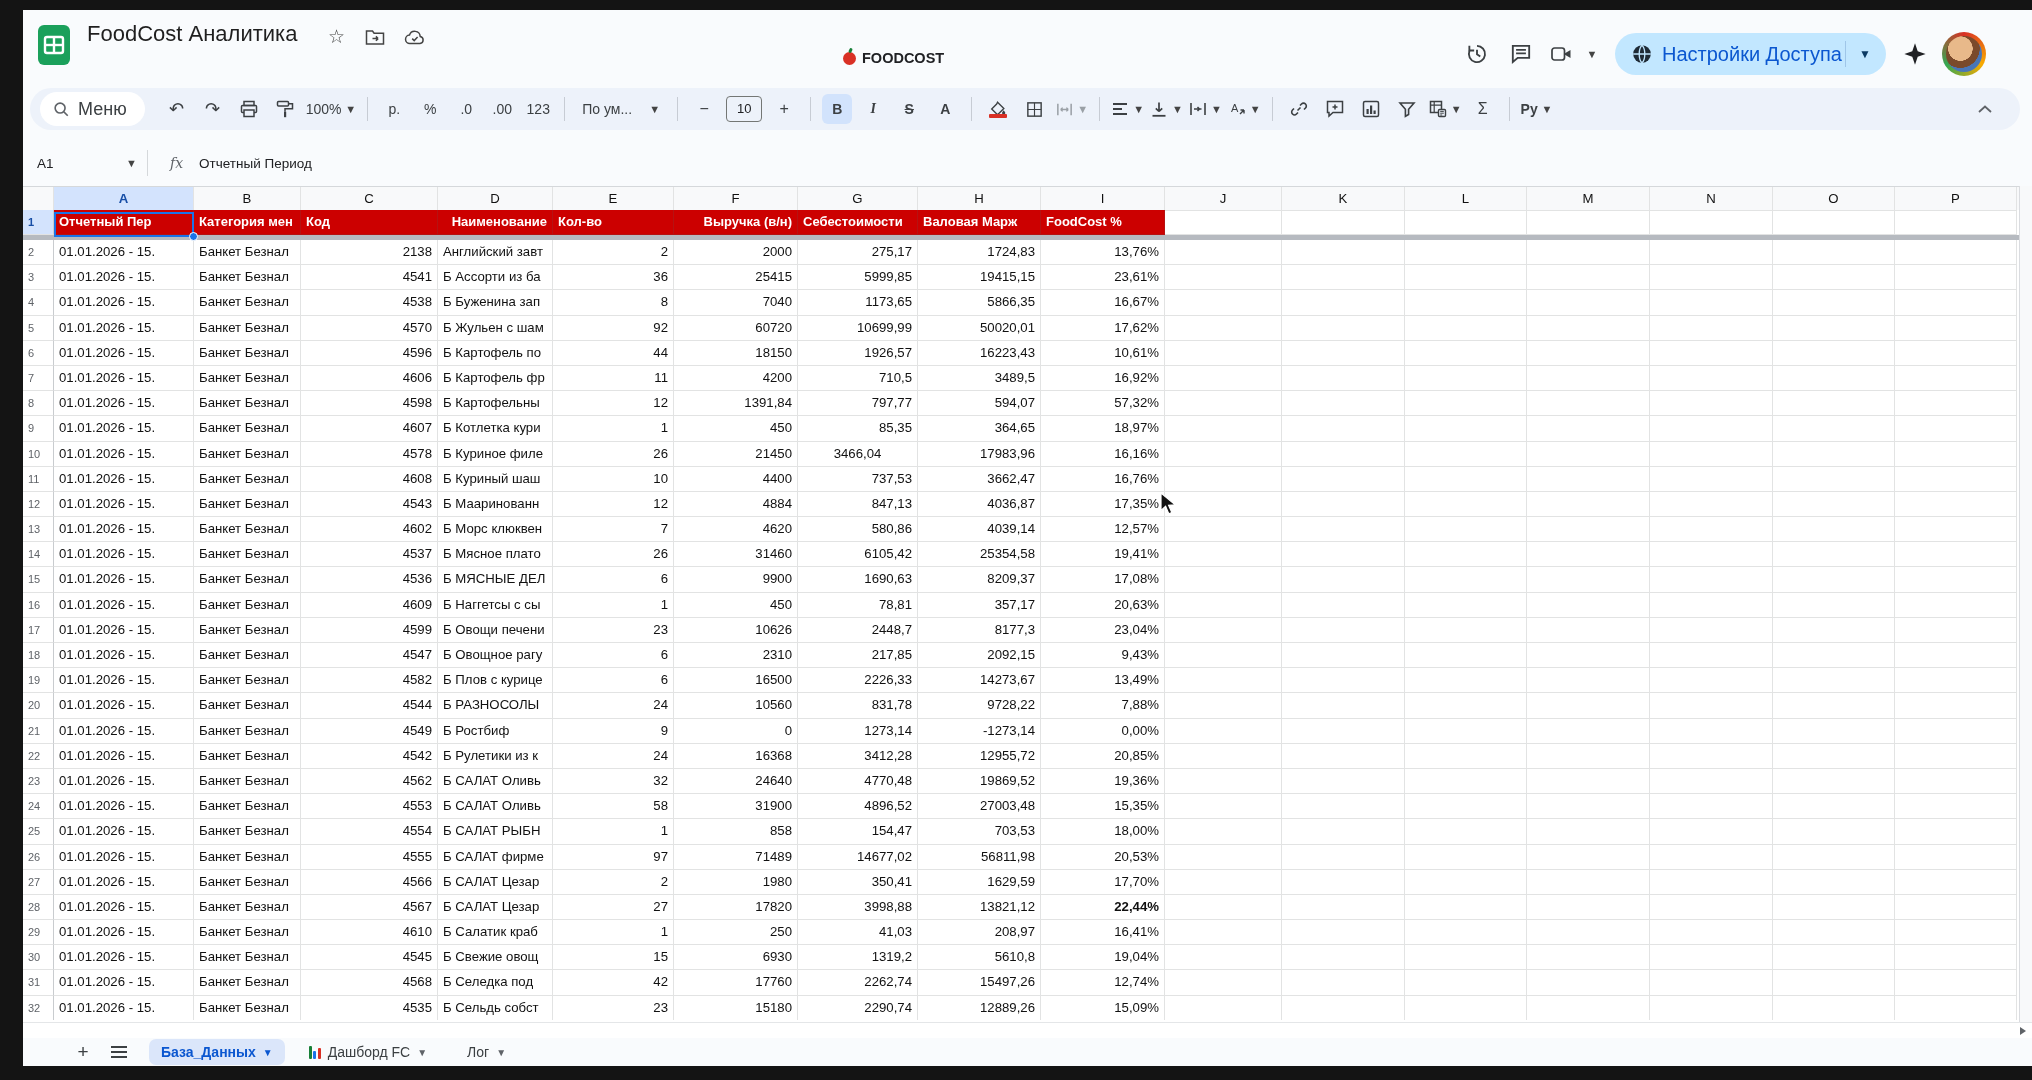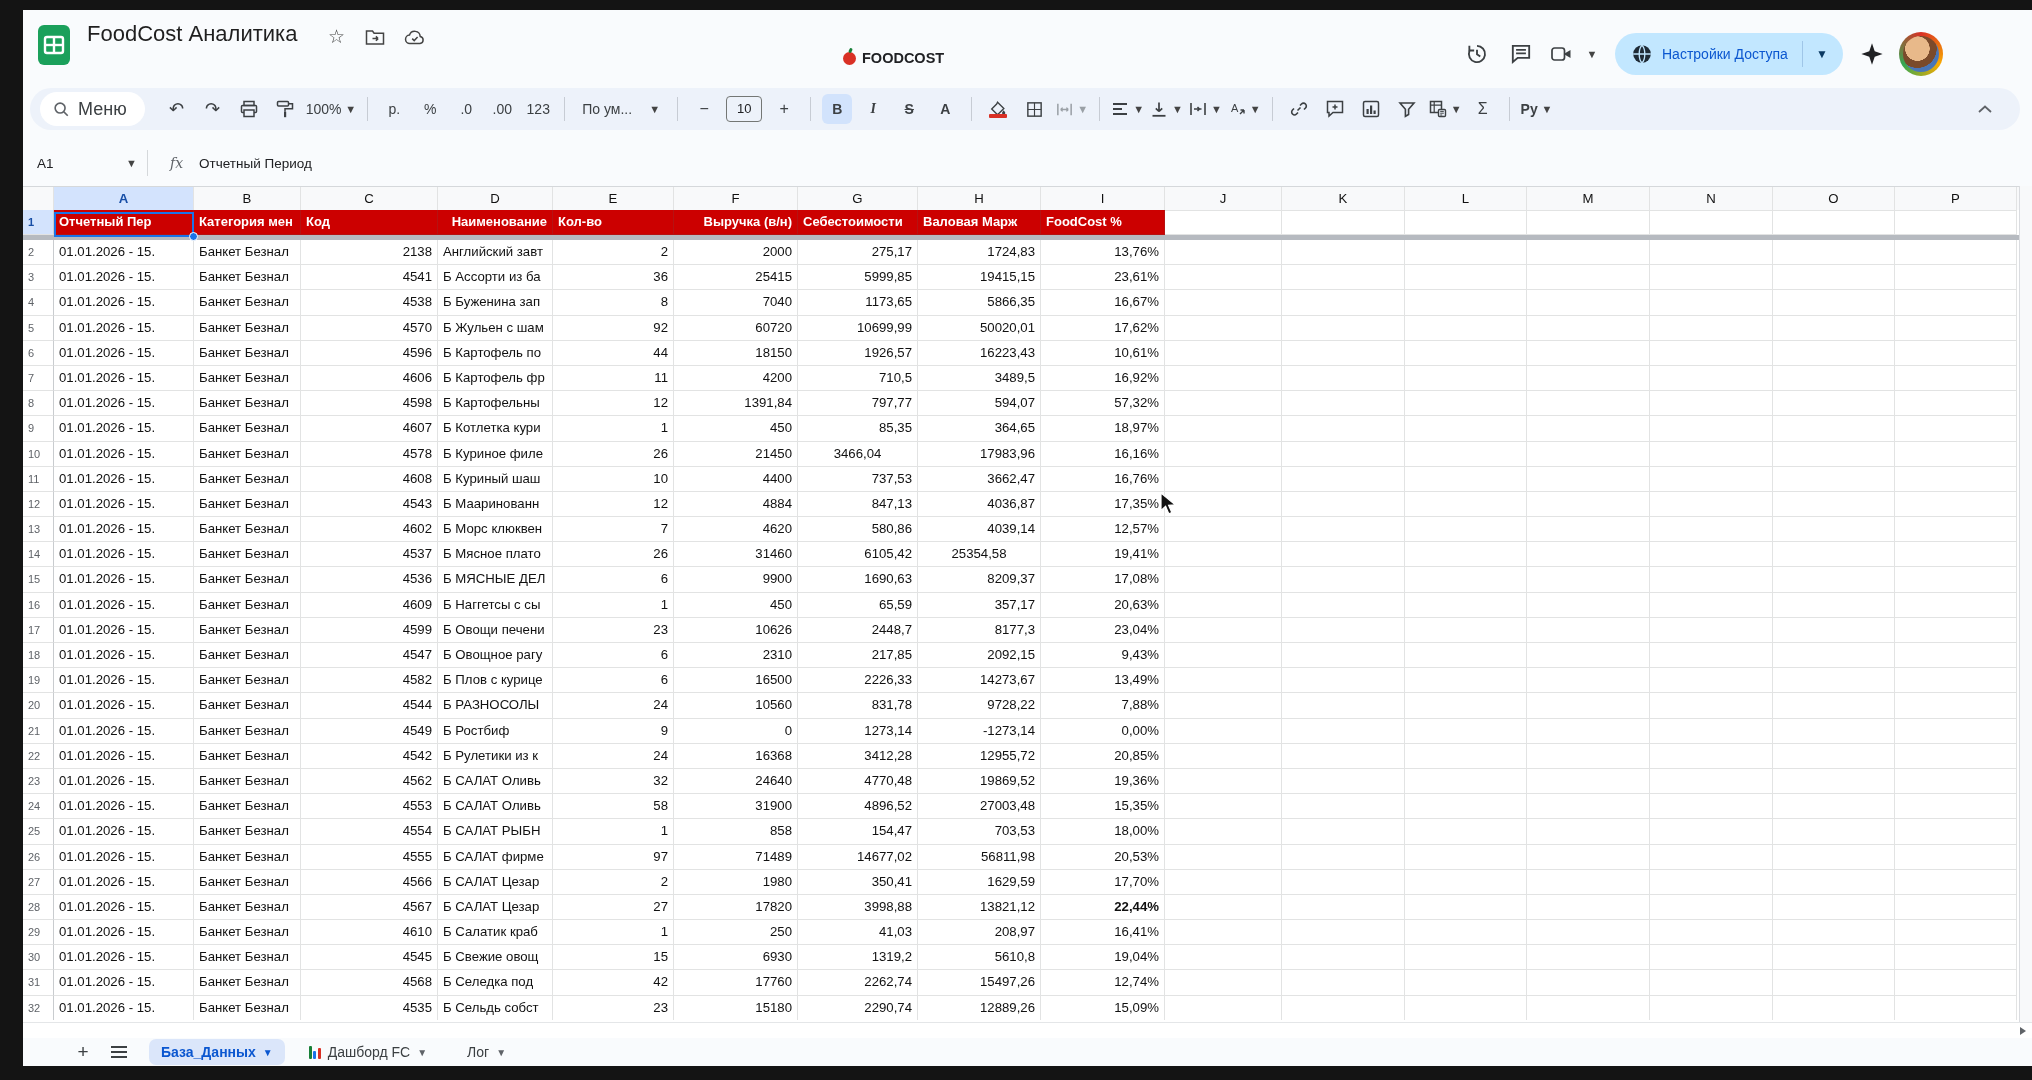--- a/index.html
+++ b/index.html
@@ -12,21 +12,21 @@
   .title-icn{position:absolute;top:16px;color:#444;font-size:19px;line-height:22px;}
   .menu-row{position:absolute;left:62px;top:40px;display:flex;align-items:center;}
   .menu-item{font-size:14.5px;color:#202124;padding:2px 9px;border-radius:6px;white-space:nowrap;}
   .addon-item{display:flex;align-items:center;gap:6px;font-size:14.5px;font-weight:700;color:#202124;margin-left:12px;}
   .apple{width:13px;height:13px;border-radius:50%;background:#d93025;position:relative;}
   .apple:after{content:"";position:absolute;left:6px;top:-4px;width:3px;height:5px;background:#188038;border-radius:2px;transform:rotate(25deg);}
   .tr-cluster{position:absolute;top:22px;left:1432px;display:flex;align-items:center;}
   .tr-icn{width:44px;height:44px;display:flex;align-items:center;justify-content:center;}
   .caret{font-size:11px;color:#444;}
   .share-pill{display:flex;align-items:center;height:42px;border-radius:21px;background:#c2e7ff;margin:0 12px;padding:0 4px 0 16px;}
-  .share-label{font-size:14px;font-weight:500;color:#0b57d0;margin:0 12px 0 9px;white-space:nowrap;}
+  .share-label{font-size:20px;font-weight:500;color:#0b57d0;margin:0 1px 0 9px;white-space:nowrap;}
   .share-div{width:1px;height:26px;background:#9fc6e8;margin:0 2px;}
   .share-caret{width:34px;text-align:center;font-size:12px;color:#0b3a63;}
   .avatar{width:44px;height:44px;border-radius:50%;background:conic-gradient(#d93025,#f9ab00,#34a853,#d93025);
           display:flex;align-items:center;justify-content:center;margin-left:10px;flex:none;}
   .avatar-inner{width:36px;height:36px;border-radius:50%;background:radial-gradient(circle at 40% 35%,#e8b98a 0 38%,#7a4a2b 39% 60%,#4976b8 61%);}
   
   .toolbar{position:absolute;left:7px;top:78px;width:1990px;height:42px;background:#edf2fa;border-radius:21px;
            display:flex;align-items:center;padding:0 10px;box-sizing:border-box;}
   .tb{display:flex;align-items:center;justify-content:center;min-width:30px;height:30px;border-radius:6px;
       color:#3c4043;font-size:14px;margin:0 3px;white-space:nowrap;}
@@ -582,21 +582,21 @@
         </div>
         <div class="r">
           <div class="c rn al-l" style="width: 31px; height: 25.2px; line-height: 24.2px;">14</div>
           <div class="c  al-l" style="width: 140px; height: 25.2px; line-height: 24.2px;">01.01.2026 - 15.</div>
           <div class="c  al-l" style="width: 107px; height: 25.2px; line-height: 24.2px;">Банкет Безнал</div>
           <div class="c  al-r" style="width: 137px; height: 25.2px; line-height: 24.2px;">4537</div>
           <div class="c  al-l" style="width: 115px; height: 25.2px; line-height: 24.2px;">Б Мясное плато</div>
           <div class="c  al-r" style="width: 121px; height: 25.2px; line-height: 24.2px;">26</div>
           <div class="c  al-r" style="width: 124px; height: 25.2px; line-height: 24.2px;">31460</div>
           <div class="c  al-r" style="width: 120px; height: 25.2px; line-height: 24.2px;">6105,42</div>
-          <div class="c  al-r" style="width: 123px; height: 25.2px; line-height: 24.2px; text-align: center;">25354,58</div>
+          <div class="c  al-r" style="width: 123px; height: 25.2px; line-height: 24.2px;">25354,58</div>
           <div class="c  al-r" style="width: 124px; height: 25.2px; line-height: 24.2px;">19,41%</div>
           <div class="c  al-l" style="width: 117px; height: 25.2px; line-height: 24.2px;"></div>
           <div class="c  al-l" style="width: 123px; height: 25.2px; line-height: 24.2px;"></div>
           <div class="c  al-l" style="width: 122px; height: 25.2px; line-height: 24.2px;"></div>
           <div class="c  al-l" style="width: 123px; height: 25.2px; line-height: 24.2px;"></div>
           <div class="c  al-l" style="width: 123px; height: 25.2px; line-height: 24.2px;"></div>
           <div class="c  al-l" style="width: 122px; height: 25.2px; line-height: 24.2px;"></div>
           <div class="c  al-l" style="width: 122px; height: 25.2px; line-height: 24.2px;"></div>
         </div>
         <div class="r">
@@ -619,21 +619,21 @@
           <div class="c  al-l" style="width: 122px; height: 25.2px; line-height: 24.2px;"></div>
         </div>
         <div class="r">
           <div class="c rn al-l" style="width: 31px; height: 25.2px; line-height: 24.2px;">16</div>
           <div class="c  al-l" style="width: 140px; height: 25.2px; line-height: 24.2px;">01.01.2026 - 15.</div>
           <div class="c  al-l" style="width: 107px; height: 25.2px; line-height: 24.2px;">Банкет Безнал</div>
           <div class="c  al-r" style="width: 137px; height: 25.2px; line-height: 24.2px;">4609</div>
           <div class="c  al-l" style="width: 115px; height: 25.2px; line-height: 24.2px;">Б Наггетсы с сы</div>
           <div class="c  al-r" style="width: 121px; height: 25.2px; line-height: 24.2px;">1</div>
           <div class="c  al-r" style="width: 124px; height: 25.2px; line-height: 24.2px;">450</div>
-          <div class="c  al-r" style="width: 120px; height: 25.2px; line-height: 24.2px;">65,59</div>
+          <div class="c  al-r" style="width: 120px; height: 25.2px; line-height: 24.2px;">78,81</div>
           <div class="c  al-r" style="width: 123px; height: 25.2px; line-height: 24.2px;">357,17</div>
           <div class="c  al-r" style="width: 124px; height: 25.2px; line-height: 24.2px;">20,63%</div>
           <div class="c  al-l" style="width: 117px; height: 25.2px; line-height: 24.2px;"></div>
           <div class="c  al-l" style="width: 123px; height: 25.2px; line-height: 24.2px;"></div>
           <div class="c  al-l" style="width: 122px; height: 25.2px; line-height: 24.2px;"></div>
           <div class="c  al-l" style="width: 123px; height: 25.2px; line-height: 24.2px;"></div>
           <div class="c  al-l" style="width: 123px; height: 25.2px; line-height: 24.2px;"></div>
           <div class="c  al-l" style="width: 122px; height: 25.2px; line-height: 24.2px;"></div>
           <div class="c  al-l" style="width: 122px; height: 25.2px; line-height: 24.2px;"></div>
         </div>

